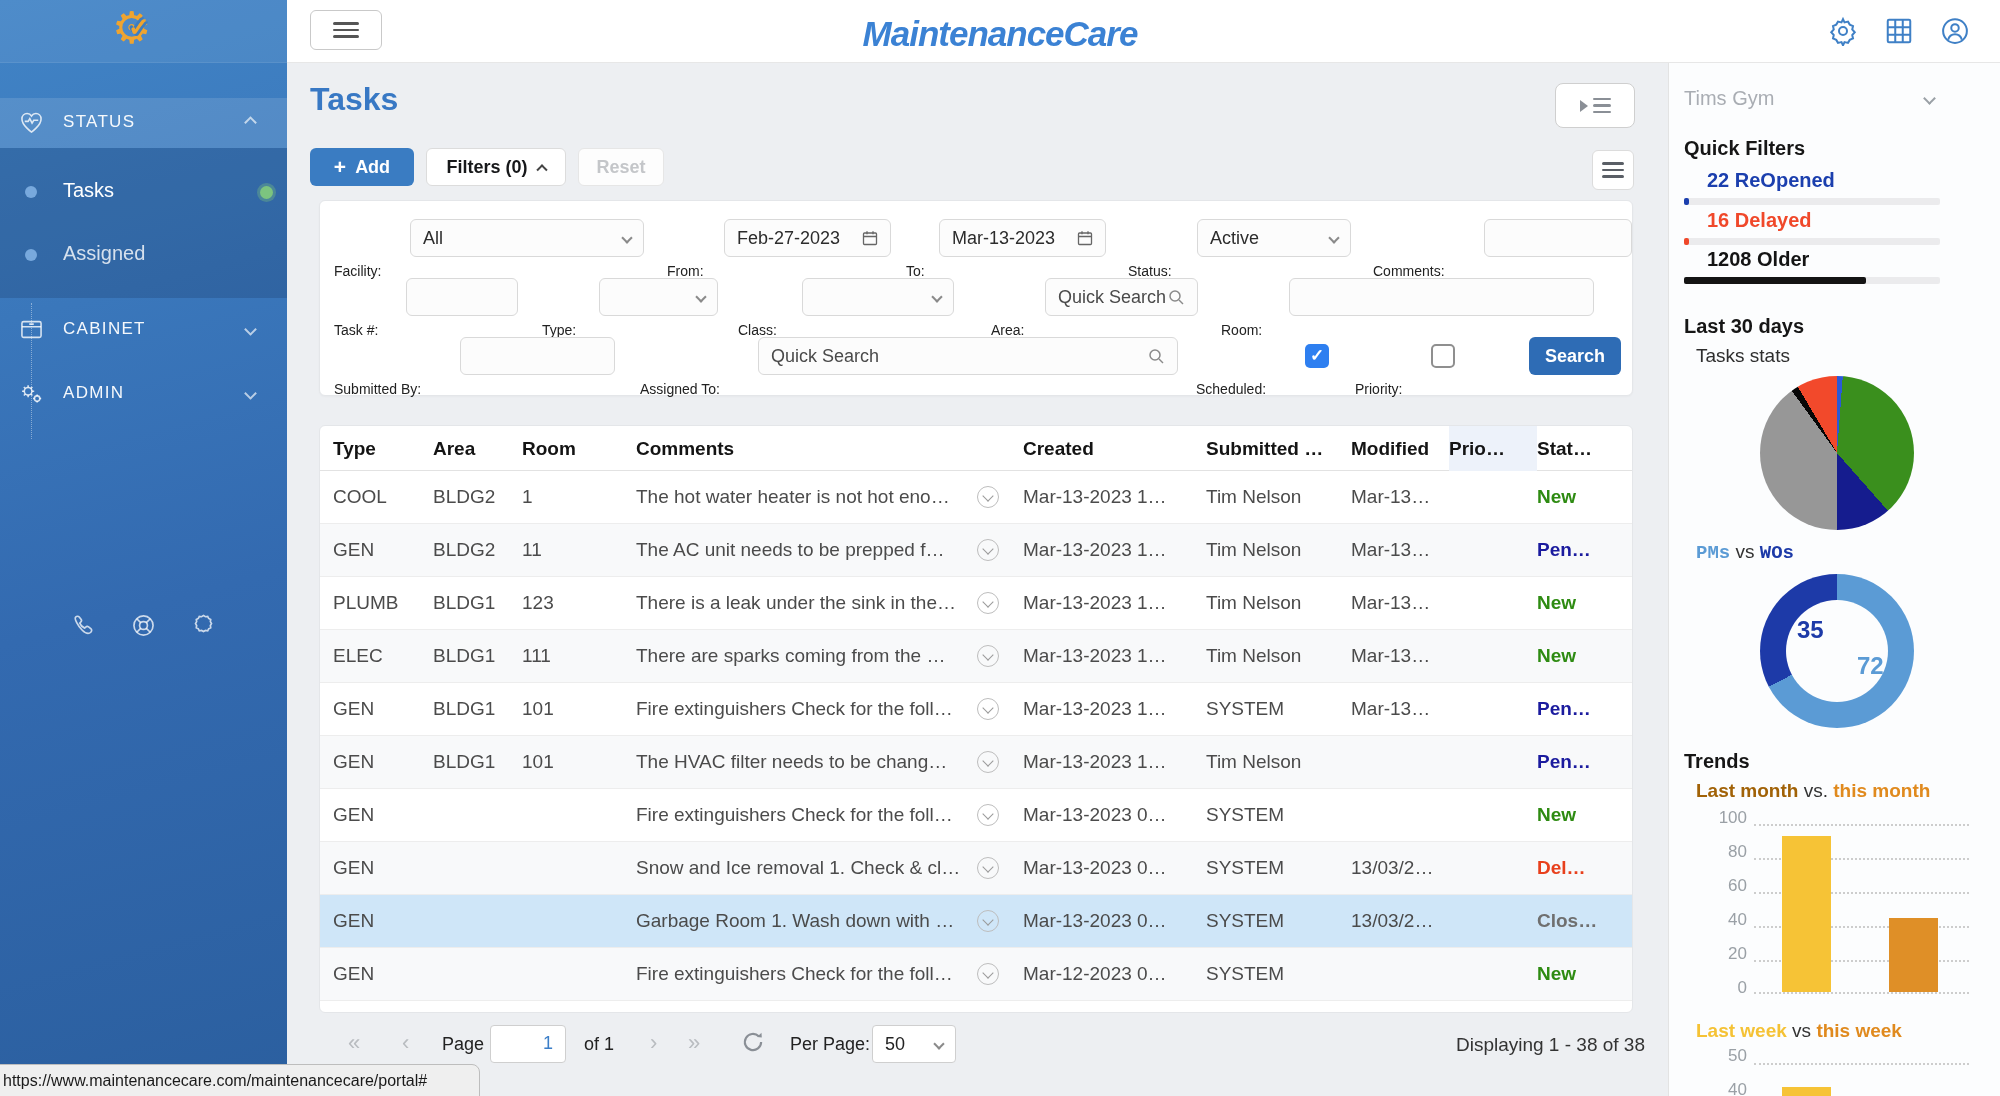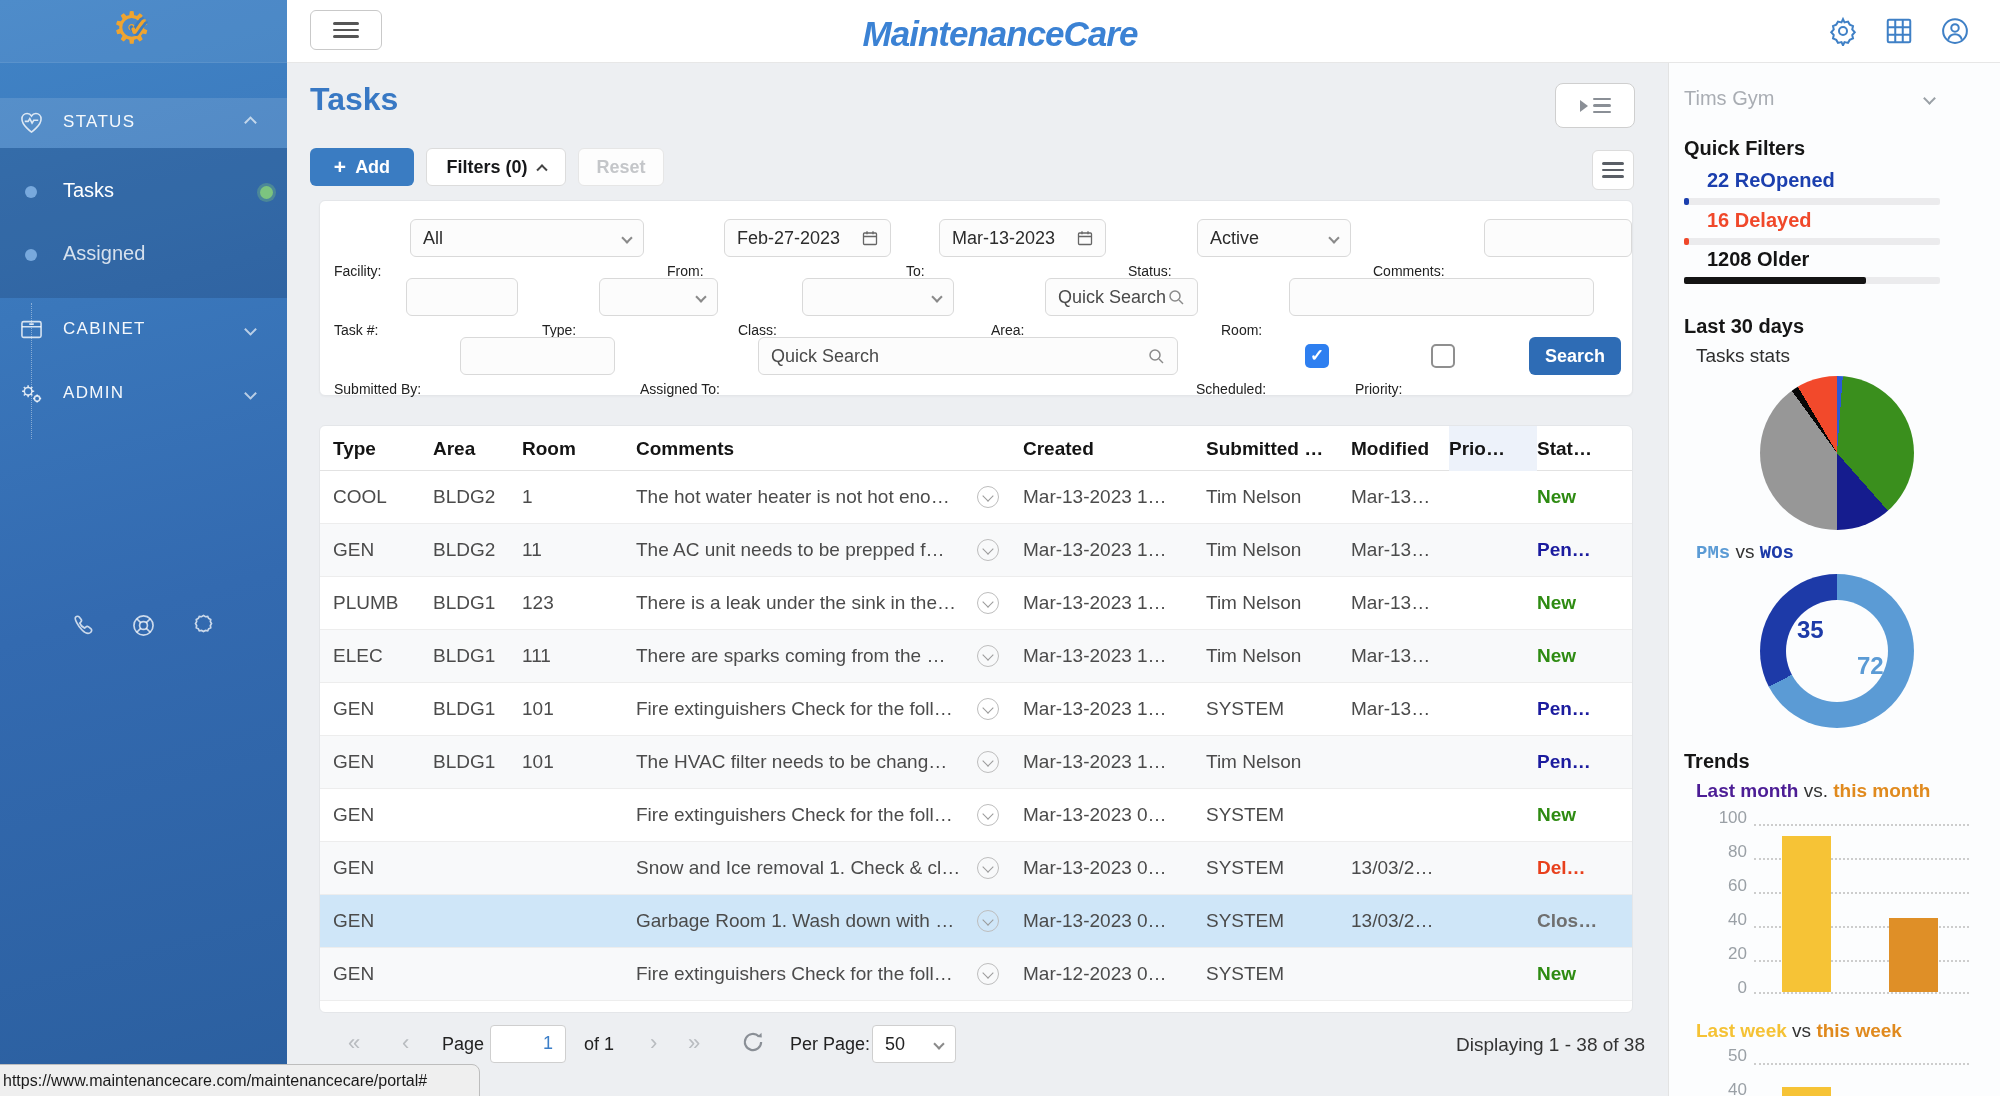--- a/index.html
+++ b/index.html
@@ -615,21 +615,21 @@
       <span> </span><span>vs</span><span> </span>
       <b id="wos-label" style="color: rgb(29, 58, 168);">WOs</b>
     </div>
     <div class="donut" style="background: conic-gradient(rgb(91, 155, 213) 0deg, rgb(91, 155, 213) 67.3%, rgb(29, 58, 168) 67.3%, rgb(29, 58, 168) 100%);"></div>
     <span class="dnum" id="wos-num" style="left: 128px; top: 553px; color: rgb(29, 58, 168);">35</span>
     <span class="dnum" id="pms-num" style="left: 188px; top: 589px; color: rgb(91, 155, 213);">72</span>
 
     <div class="rp-h" style="top:687px">Trends</div>
 
     <div class="trend-sub" style="top:717px">
-      <span id="lm-label" style="color: #4c1d95;">Last month</span>
+      <span id="lm-label" style="color: #a16207;">Last month</span>
       <span style="font-weight:normal"> </span><span style="font-weight:normal">vs.</span><span> </span>
       <span id="tm-label" style="color: rgb(224, 138, 30);">this month</span>
     </div>
 
     <div class="chart" id="month-chart" style="top:0;height:0">
       <span class="gtick" style="left:28px;top:745px">100</span>
       <span class="gtick" style="left:28px;top:779px">80</span>
       <span class="gtick" style="left:28px;top:813px">60</span>
       <span class="gtick" style="left:28px;top:847px">40</span>
       <span class="gtick" style="left:28px;top:881px">20</span>

